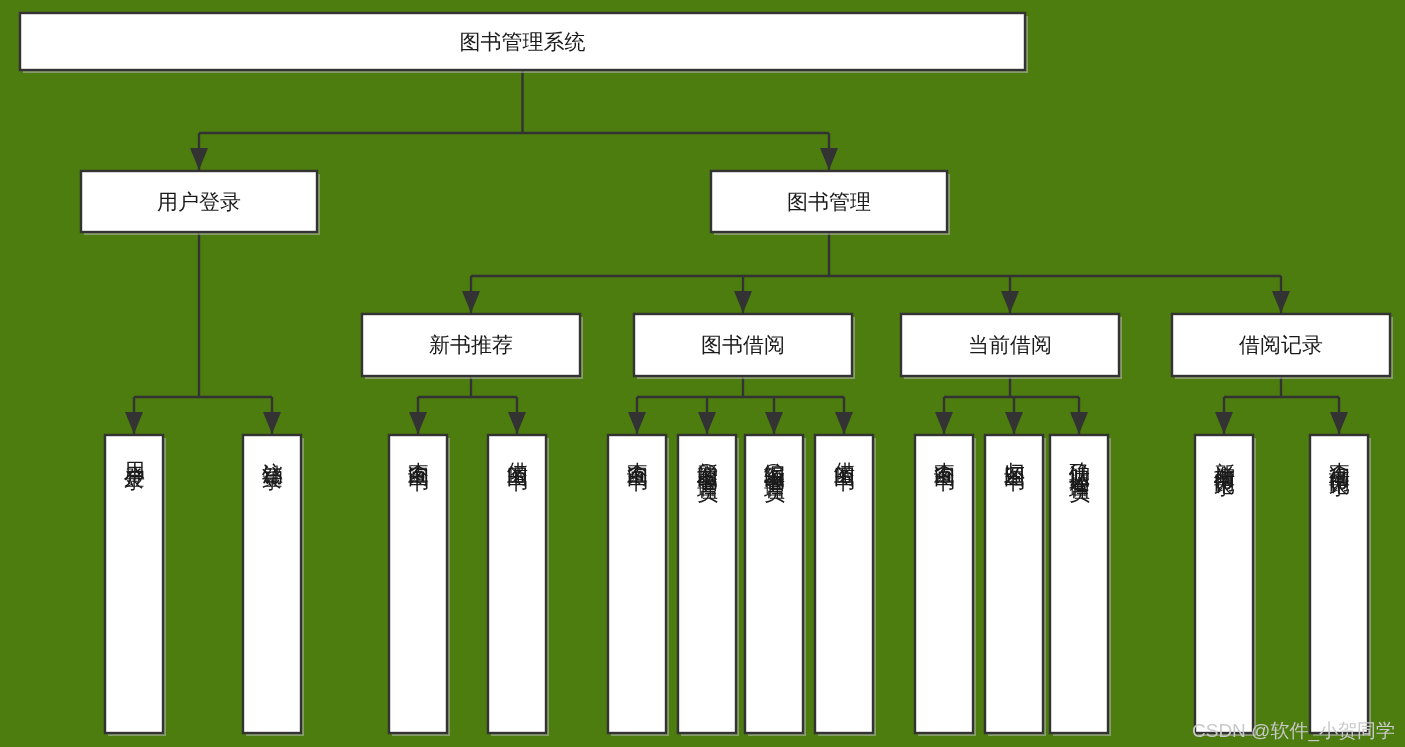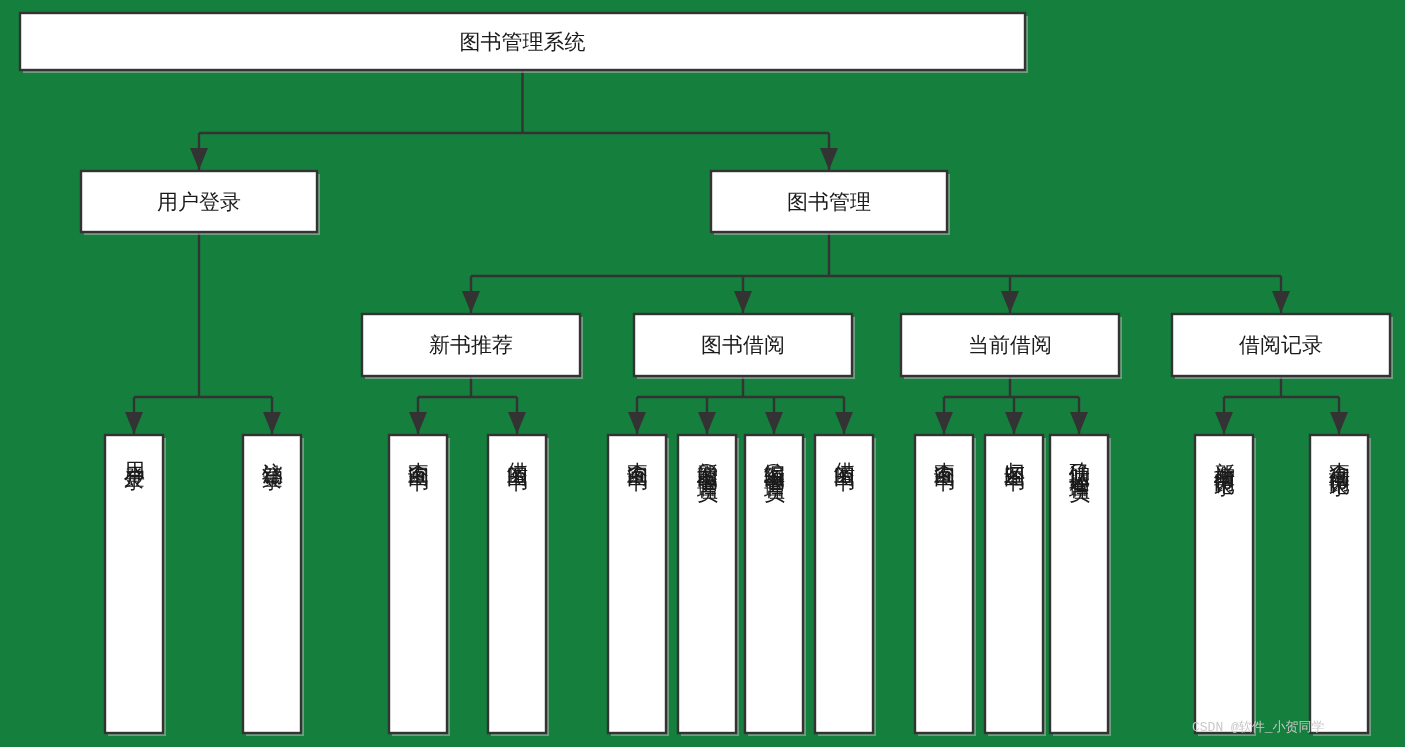--- a/index.html
+++ b/index.html
@@ -8,21 +8,21 @@
     padding: 0;
     background: #ffffff;
   }
   body {
     font-family: "DejaVu Sans", "Liberation Sans", sans-serif;
   }
   #diagram-root {
     position: relative;
     width: 1405px;
     height: 747px;
-    background: #15803d;
+    background: #4d7c0f;
     overflow: hidden;
   }
   svg#flow-svg {
     position: absolute;
     left: 0;
     top: 0;
     width: 1405px;
     height: 747px;
     display: block;
   }
@@ -63,22 +63,22 @@
     text-orientation: upright;
     font-family: "DejaVu Sans", "Liberation Sans", sans-serif;
     font-size: 21px;
     line-height: 1;
     letter-spacing: 3px;
     color: #1a1a1a;
     white-space: nowrap;
   }
   .watermark {
     position: absolute;
-    font-family: Liberation Mono, monospace;
-    font-size: 13px;
+    font-family: Liberation Sans, sans-serif;
+    font-size: 19px;
     color: #c9c9c9;
     white-space: nowrap;
     pointer-events: none;
   }
 </style>
 </head>
 <body>
 
 <div id="diagram-root">
   <svg id="flow-svg" viewBox="0 0 1405 747" xmlns="http://www.w3.org/2000/svg">

